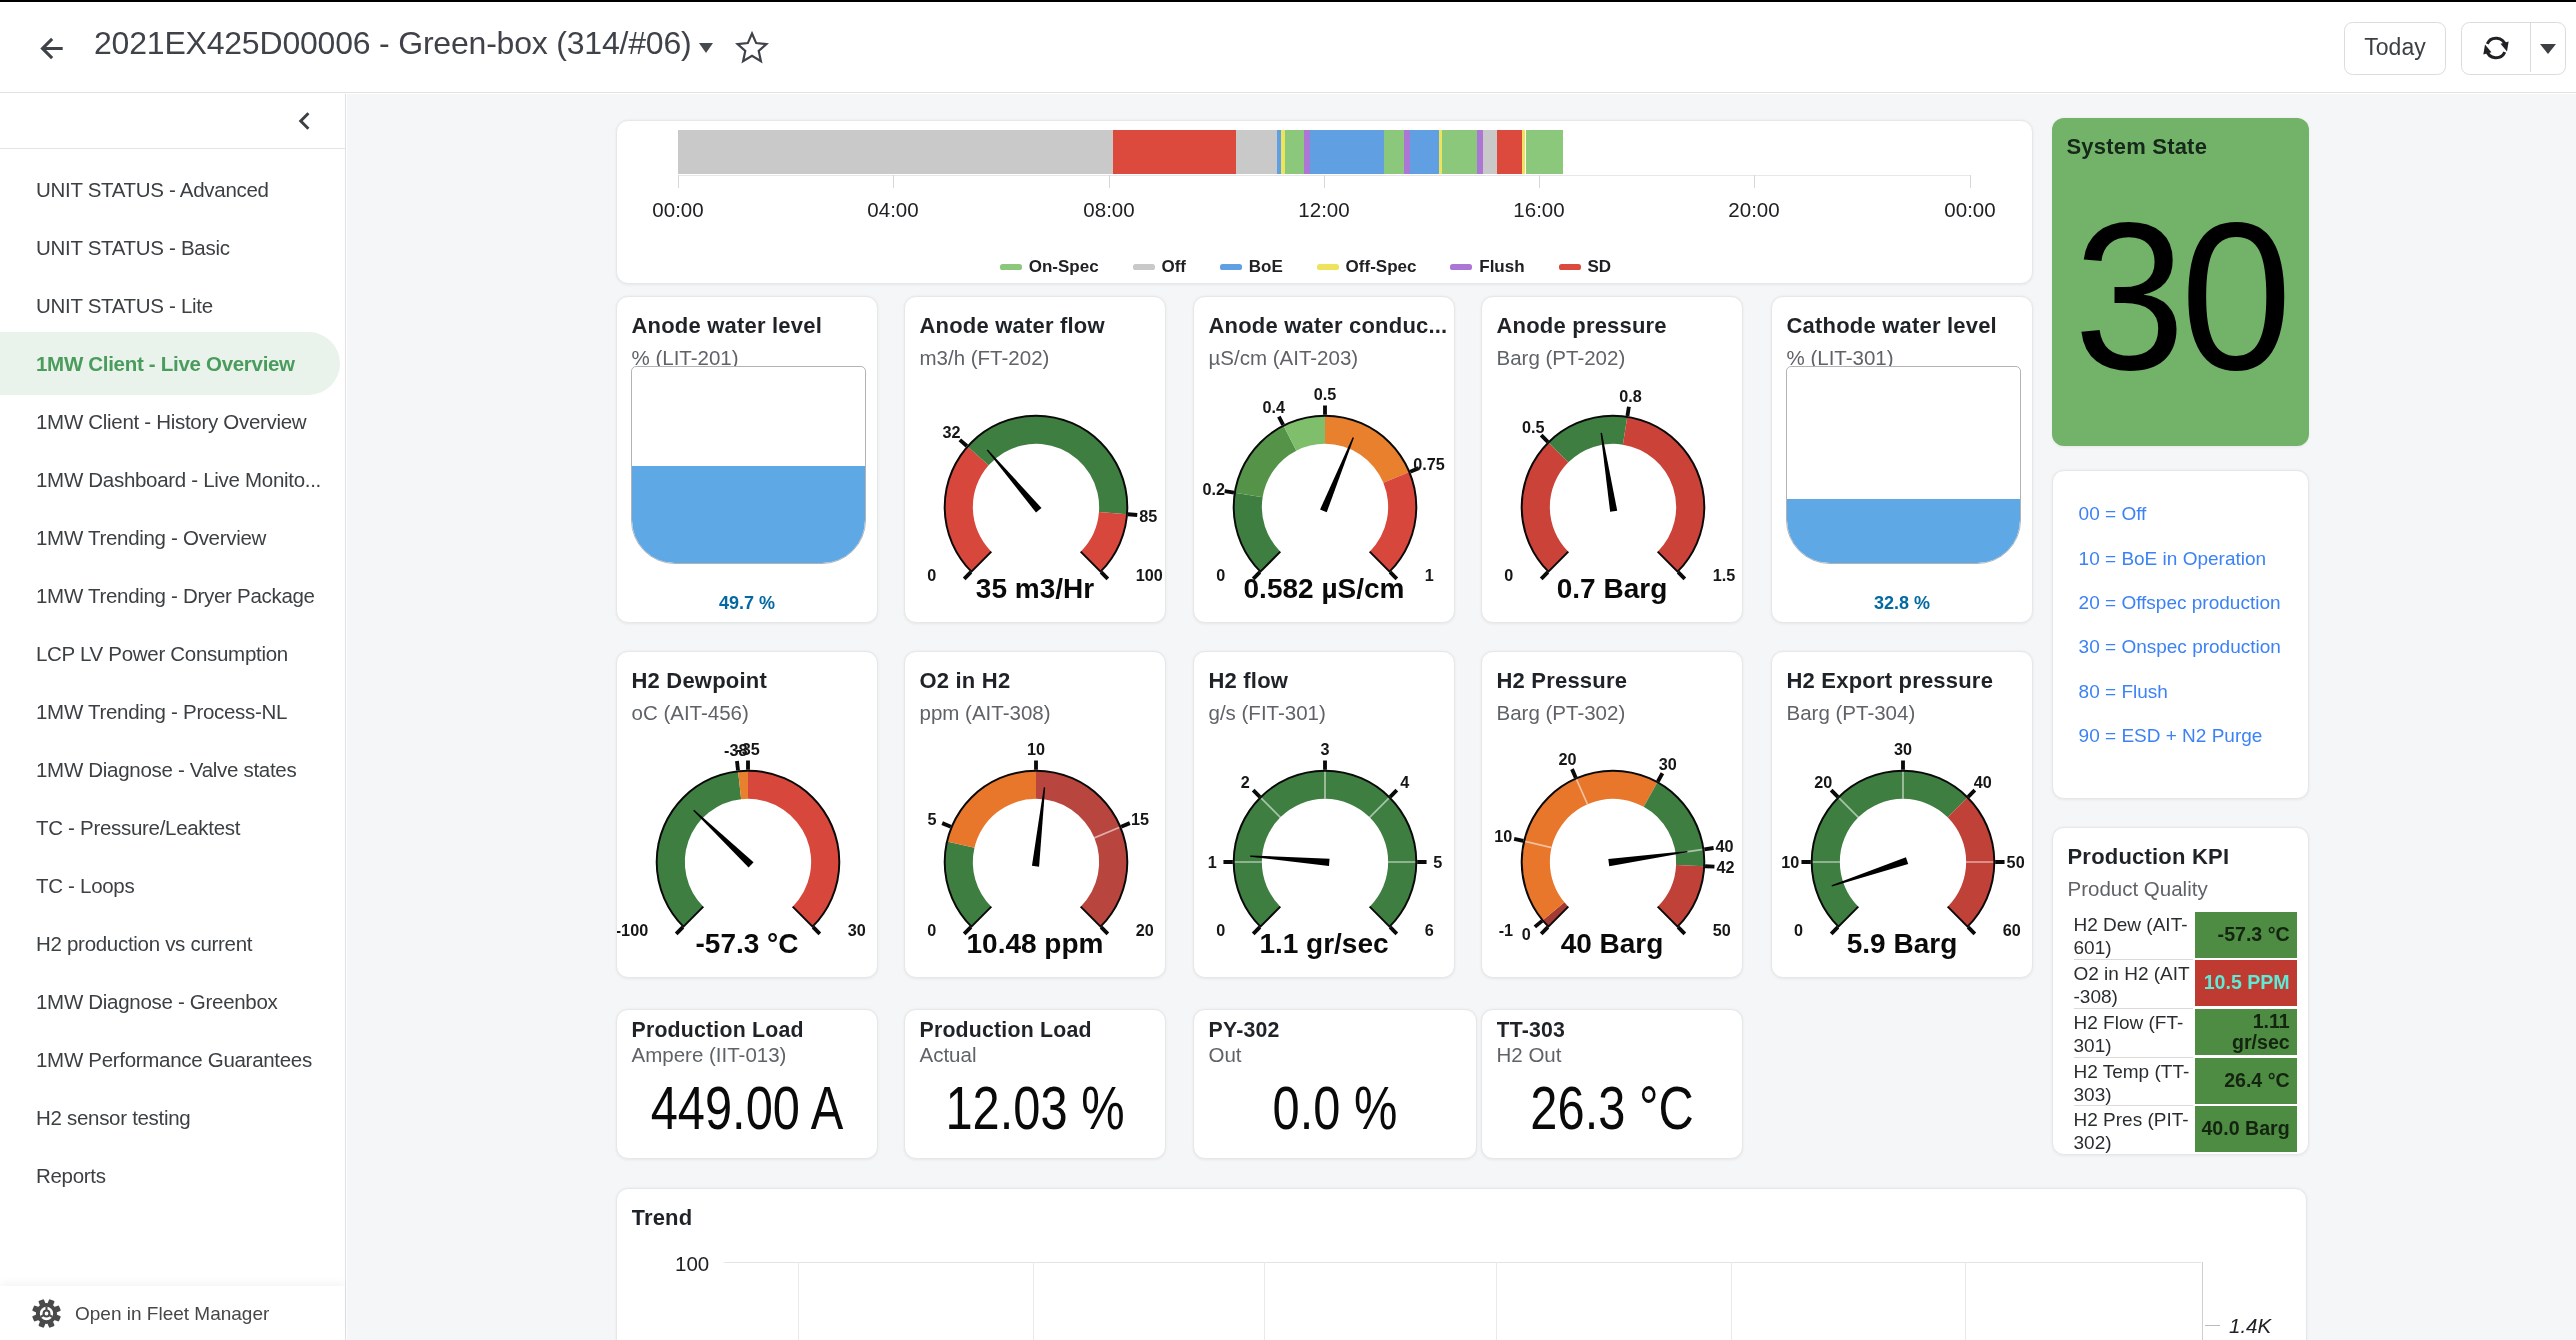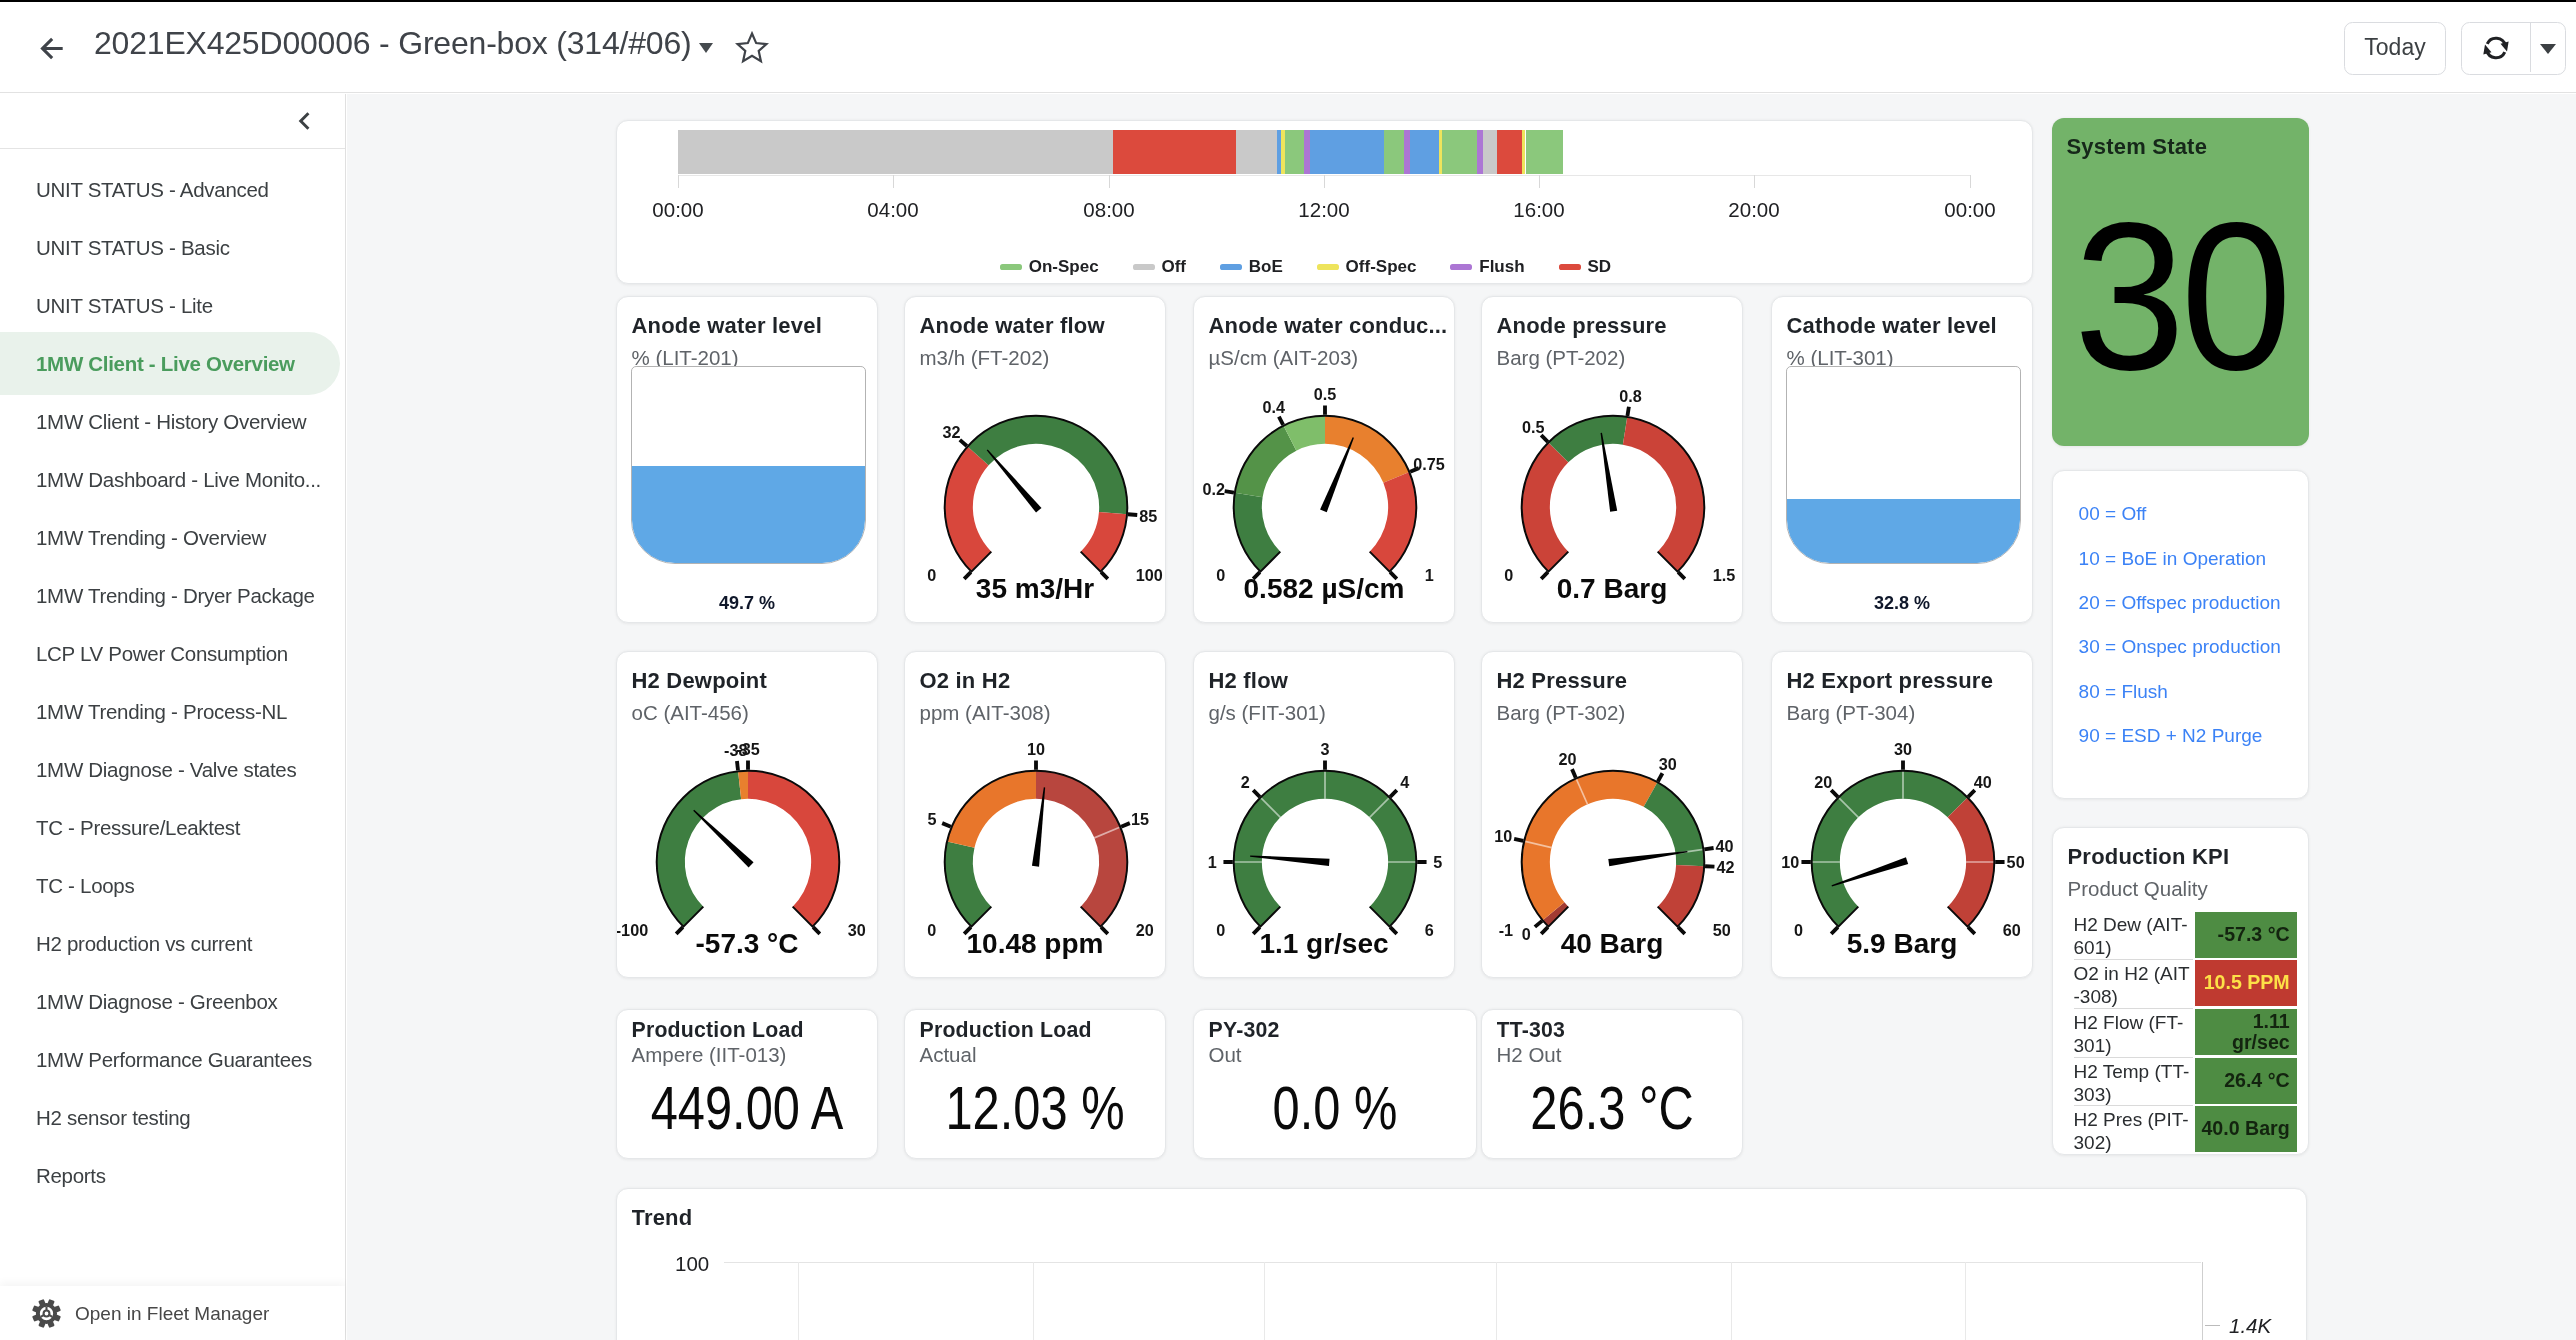--- a/index.html
+++ b/index.html
@@ -56,39 +56,39 @@
   .tl-tick { position:absolute; width:0.9px; background:#d8d8d8; }
   .tl-label { position:absolute; font-size:20.5px; font-weight:500; color:#202124; transform:translateX(-50%); }
   #tl-legend { position:absolute; left:0; width:100%; display:flex; justify-content:center; gap:34px; padding-right:38px; box-sizing:border-box; }
   .tl-leg-item { display:flex; align-items:center; gap:6.8px; }
   .tl-leg-swatch { width:22px; height:6px; border-radius:2.6px; }
   .tl-leg-label { font-size:17px; font-weight:700; color:#202124; }
   
   .gauge-value { position:absolute; width:100%; text-align:center; font-size:28px; font-weight:700; color:#0a0a0a; line-height:36px; }
   .tank-wrap { position:absolute; border:1.3px solid #b3b3b3; border-radius:5.1px 5.1px 44px 44px; background:#fff; overflow:hidden; }
   .tank-fill { position:absolute; left:0; right:0; bottom:0; border-radius:0 0 41px 41px; }
-  .tank-value { position:absolute; width:100%; text-align:center; font-size:18px; font-weight:700; color:#0f172a; }
+  .tank-value { position:absolute; width:100%; text-align:center; font-size:18px; font-weight:700; color:#0369a1; }
   
   .stat-value { position:absolute; width:100%; text-align:center; top:62px; font-size:61px; font-weight:400;
     color:#0a0a0a; letter-spacing:0; line-height:72px; transform:scaleX(0.8); }
   
   #system-state-card .card-title { color:#16281a; }
   #system-state-value { position:absolute; left:0; top:68px; width:100%; text-align:center;
     font-size:209px; font-weight:400; color:#000; letter-spacing:-5.1px;
     transform:scaleX(0.96); line-height:222px; }
   .legend-line { position:absolute; left:25.6px; font-size:19px; font-weight:400; color:#3b82f6; white-space:nowrap; }
   
   .kpi-row { position:absolute; left:20.5px; width:216px; height:49px; }
   .kpi-label { position:absolute; left:0; top:0; width:119px; height:49px; font-size:19px; color:#2a2d30;
     line-height:23px; padding-top:1.7px; border-top:0.9px solid #dadada; word-break:break-all; }
   .kpi-row.first .kpi-label { border-top:none; }
   .kpi-value { position:absolute; left:121px; top:0.9px; width:102px; height:46px; font-size:19.6px; font-weight:700;
     display:flex; align-items:center; justify-content:flex-end; text-align:right; padding-right:6.8px; line-height:21.3px; }
   .kpi-value.vgreen { background:#4e8c43; color:#13240f; }
-  .kpi-value.vred { background:#bf3a30; color:#fde047; }
+  .kpi-value.vred { background:#bf3a30; color:#5eead4; }
   
   .trend-hline { position:absolute; height:0.9px; background:#e4e4e4; }
   .trend-vline { position:absolute; width:0.9px; background:#e9e9e9; }
   .trend-axis-label { position:absolute; font-size:20.5px; color:#202124; }
   svg { display:block; }
 </style>
 </head>
 <body>
 
 <div id="topbar"></div>

